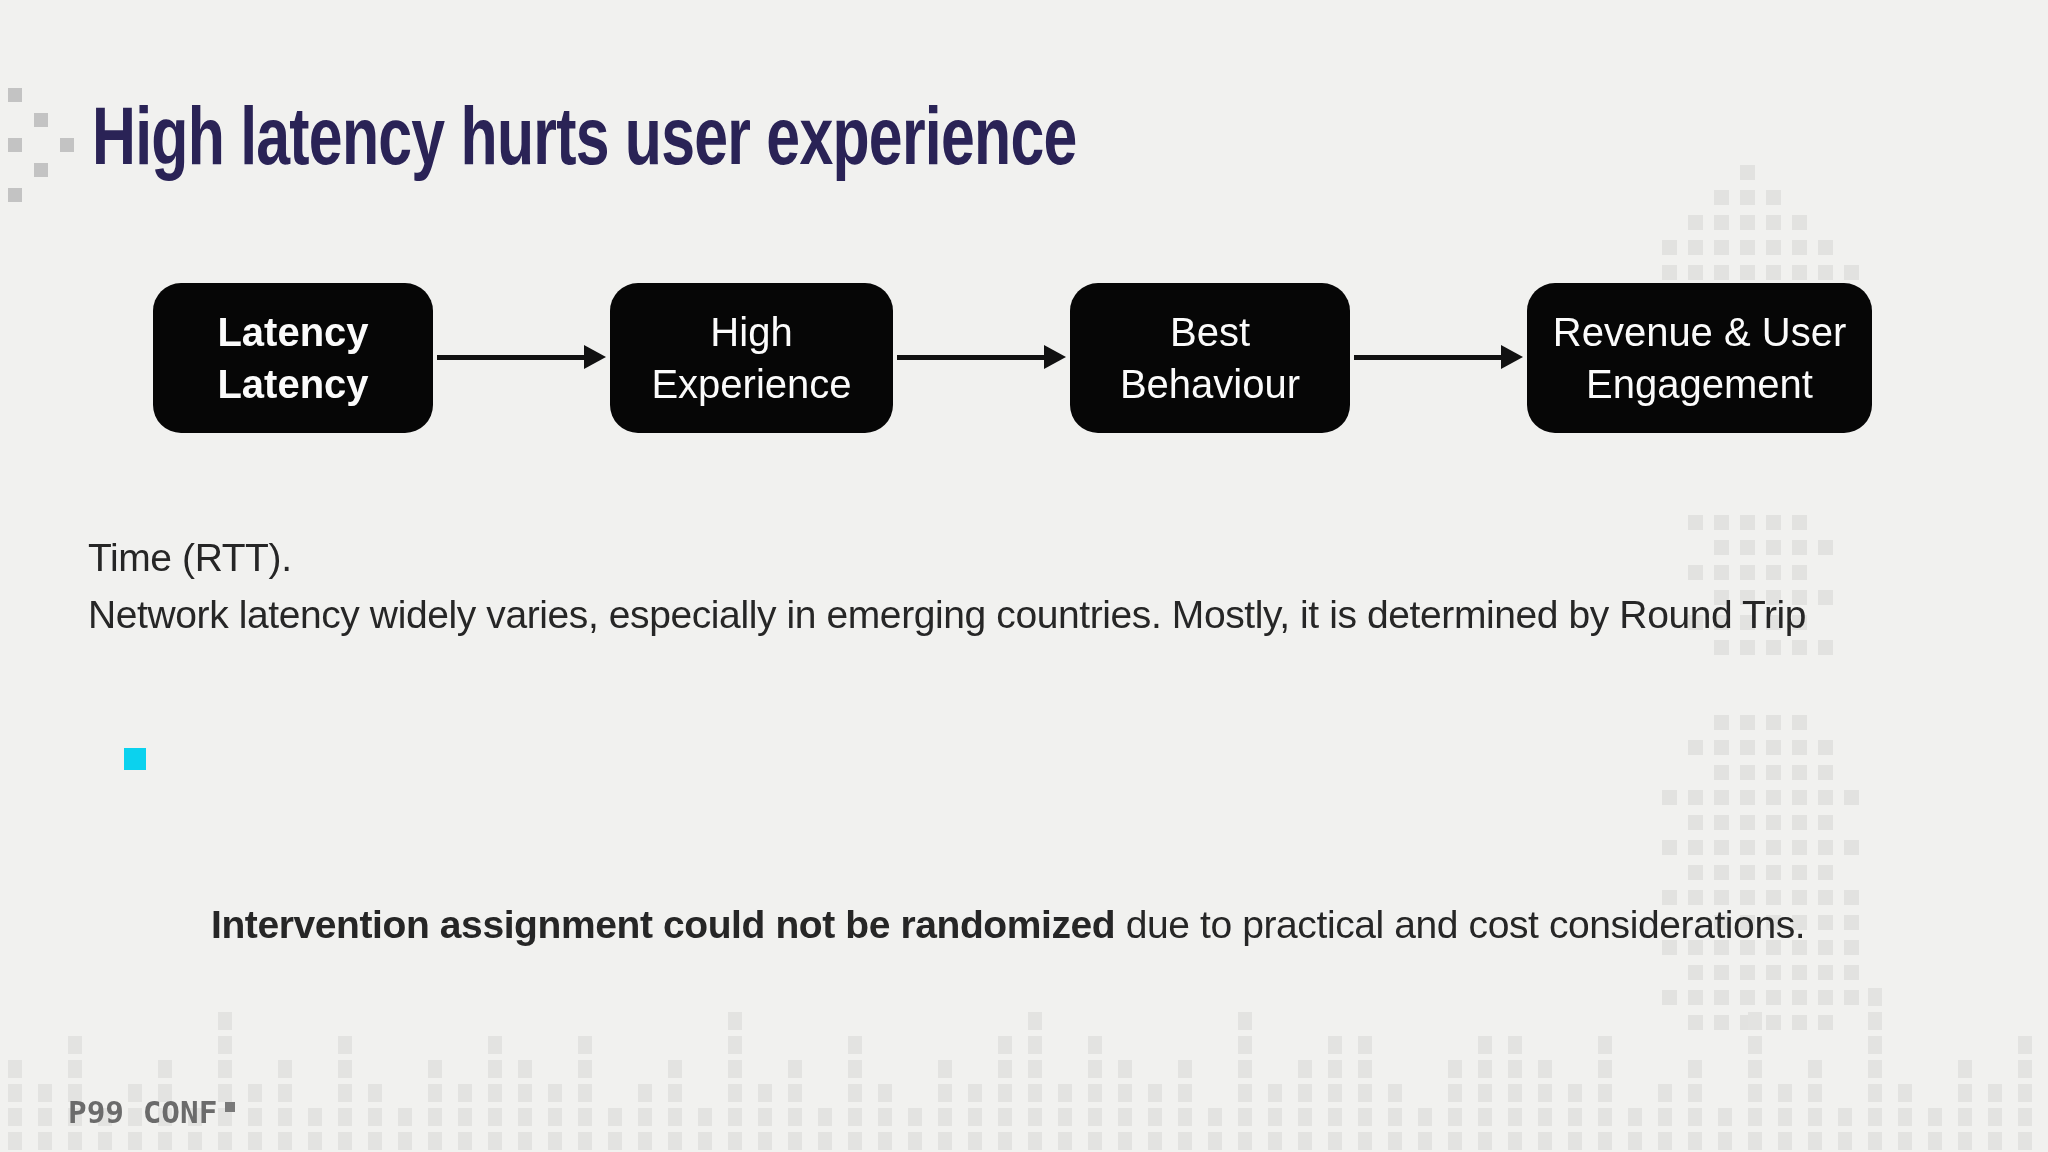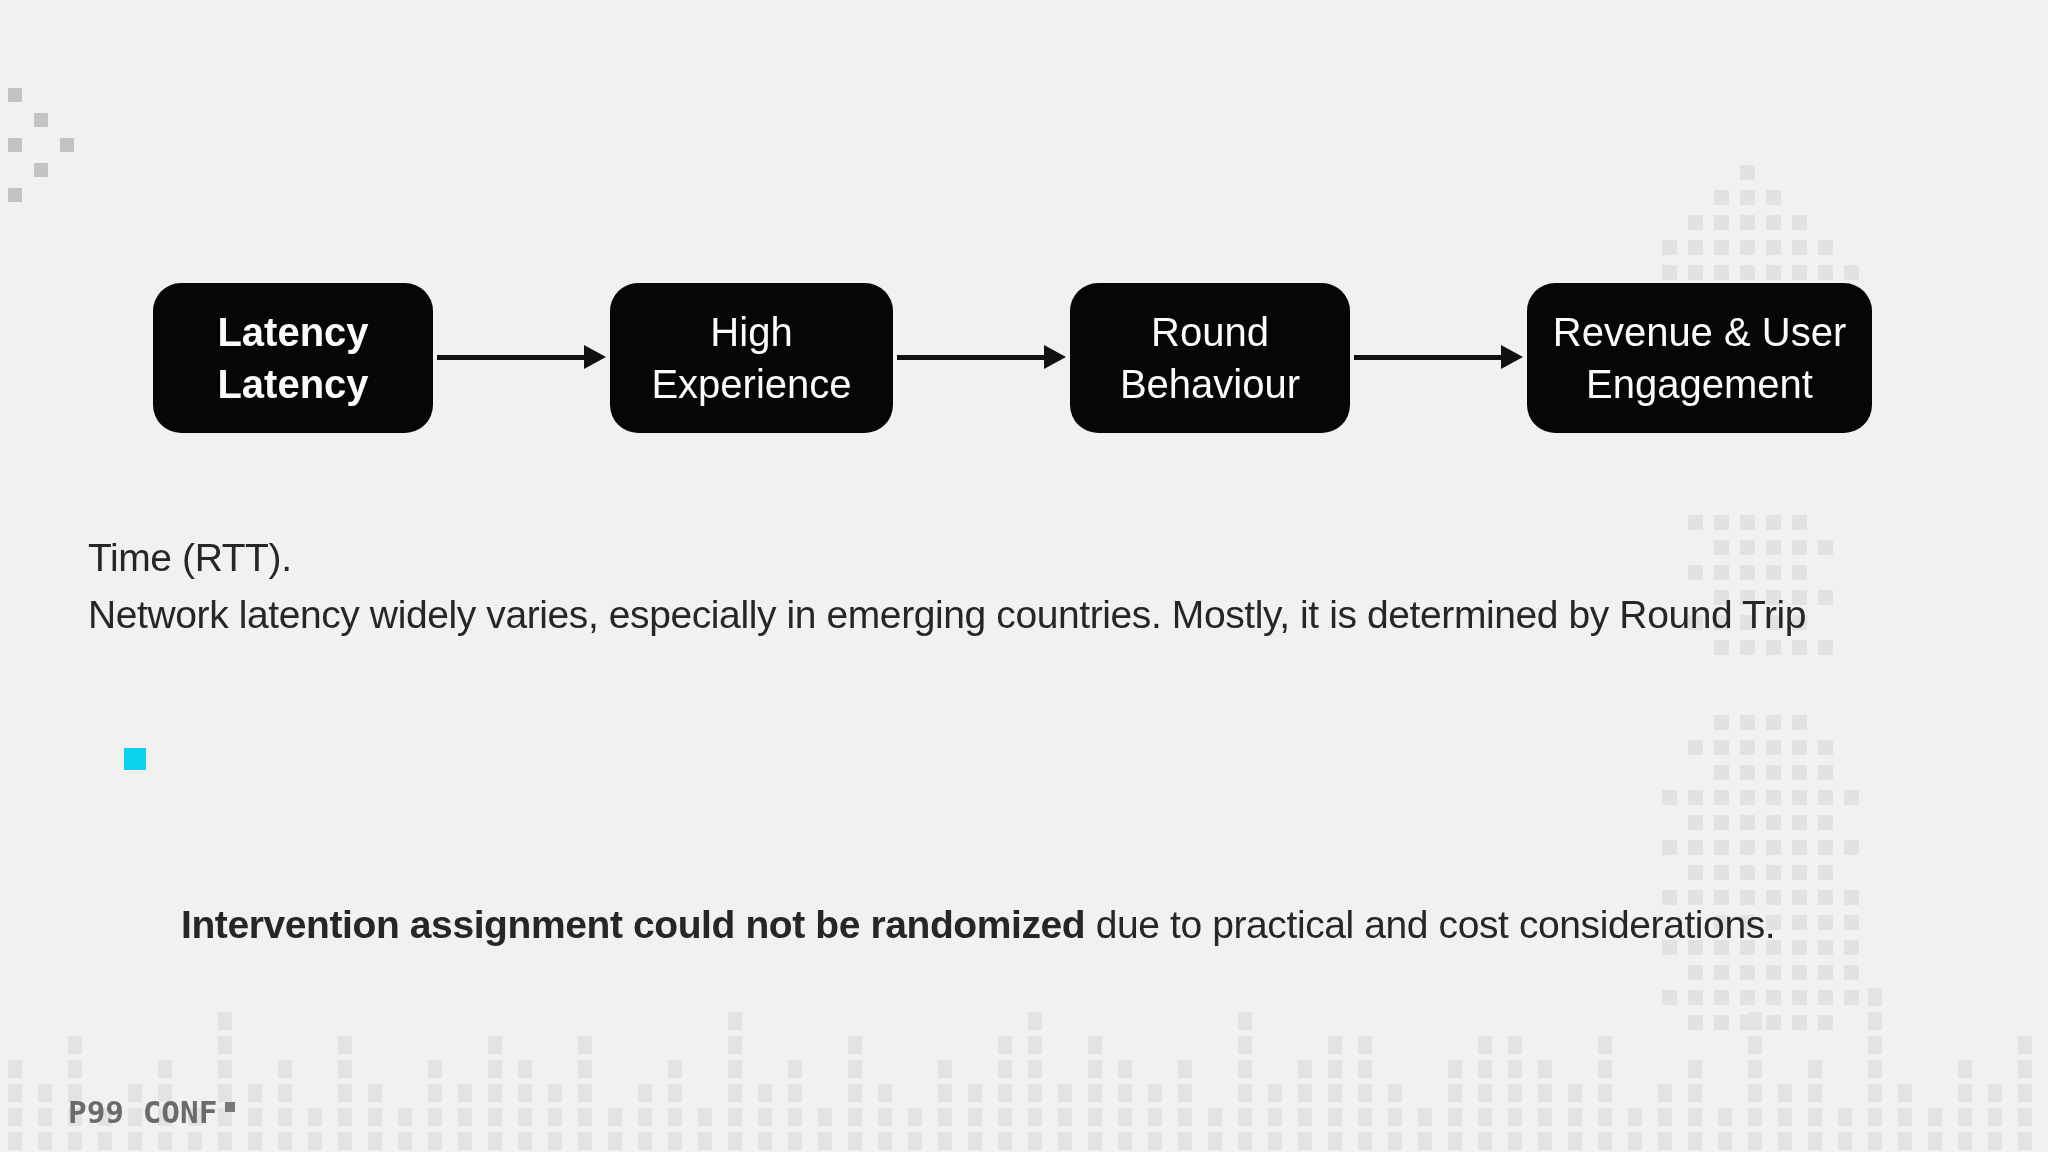--- a/index.html
+++ b/index.html
@@ -61,21 +61,21 @@
   .para span{display:block;}
 
   .bullet-square{
     position:absolute;left:124px;top:748px;width:22px;height:22px;z-index:1;
     background:var(--accent-cyan,#0bd2ee);
   }
   .bullet{left:195px;top:727px;}
   .bullet .lead{font-weight:700;text-decoration:underline;text-decoration-thickness:3px;text-underline-offset:7px;}
   .bullet .l2{display:block;}
 
-  .note{left:181px;top:896px;}
+  .note{left:211px;top:896px;}
   .note .b{font-weight:700;}
 
   
   .logo{
     position:absolute;left:68px;top:1094px;z-index:2;
     display:flex;align-items:center;
     color:#6b6b6b;
     font-family:"DejaVu Sans Mono",monospace;font-weight:700;font-size:31px;letter-spacing:0px;
   }
   .logo .cursor-px{width:10px;height:10px;background:#7a7a7a;margin-left:8px;transform:translateY(-5px);}
@@ -478,32 +478,33 @@
       <div class="px" style="left: 1988px; top: 1132px; width: 14px; height: 18px; background: rgb(227, 227, 225);"></div>
       <div class="px" style="left: 1988px; top: 1108px; width: 14px; height: 18px; background: rgb(227, 227, 225);"></div>
       <div class="px" style="left: 1988px; top: 1084px; width: 14px; height: 18px; background: rgb(227, 227, 225);"></div>
       <div class="px" style="left: 2018px; top: 1132px; width: 14px; height: 18px; background: rgb(227, 227, 225);"></div>
       <div class="px" style="left: 2018px; top: 1108px; width: 14px; height: 18px; background: rgb(227, 227, 225);"></div>
       <div class="px" style="left: 2018px; top: 1084px; width: 14px; height: 18px; background: rgb(227, 227, 225);"></div>
       <div class="px" style="left: 2018px; top: 1060px; width: 14px; height: 18px; background: rgb(227, 227, 225);"></div>
       <div class="px" style="left: 2018px; top: 1036px; width: 14px; height: 18px; background: rgb(227, 227, 225);"></div>
     </div>
 
+  <h1 class="title"><span class="title-text">High latency hurts user experience</span></h1>
 
   <div class="flow">
     <div class="box b1">
       <span class="lbl">Latency Latency</span>
     </div>
     <div class="arrow a1"></div>
     <div class="box b2">
       <span class="lbl">High Experience</span>
     </div>
     <div class="arrow a2"></div>
     <div class="box b3">
-      <span class="lbl">Round Behaviour</span>
+      <span class="lbl">Best Behaviour</span>
     </div>
     <div class="arrow a3"></div>
     <div class="box b4">
       <span class="lbl">Revenue &amp; User Engagement</span>
     </div>
   </div>
 
   <div class="bodytext para">
     <span>Time (RTT).</span>
     <span>Network latency widely varies, especially in emerging countries. Mostly, it is determined by Round Trip</span>

